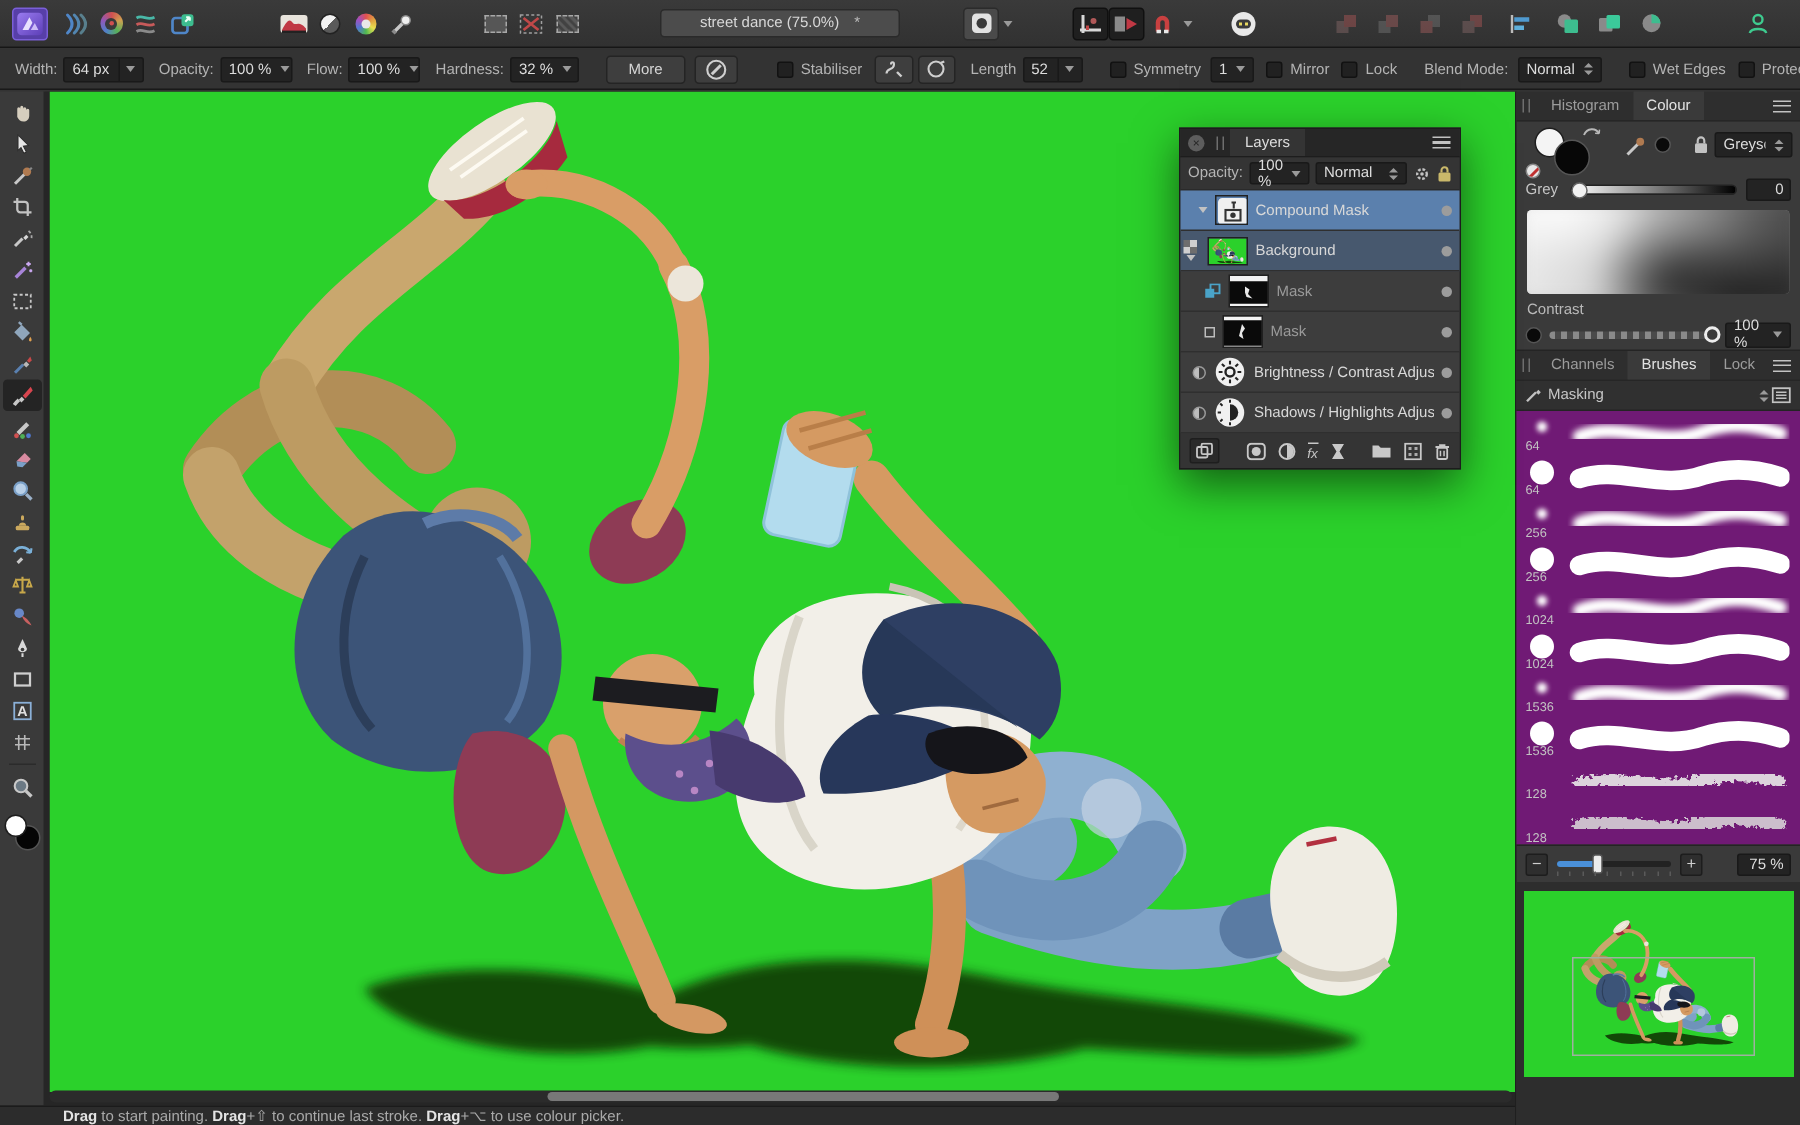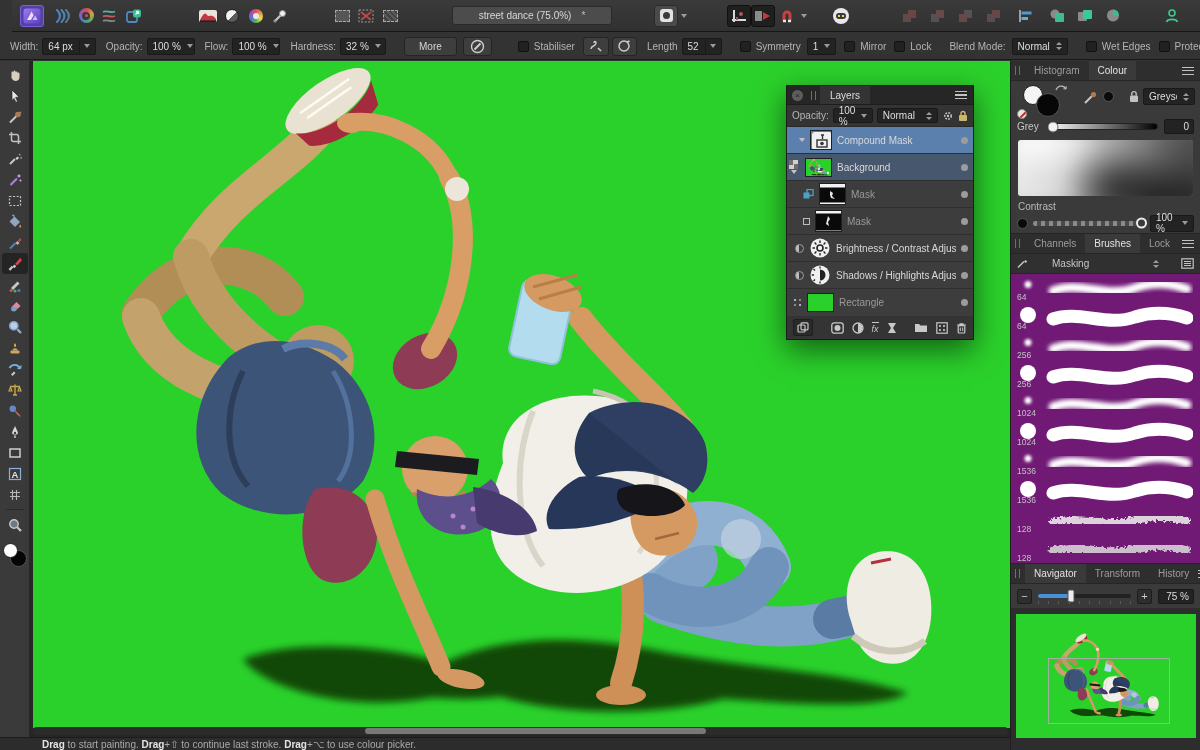--- a/index.html
+++ b/index.html
@@ -1,21 +1,21 @@
 <!DOCTYPE html>
 <html><head>
 <meta charset="utf-8">
 <style>
   html,body{margin:0;padding:0;width:1200px;height:750px;overflow:hidden;background:#333;
     font-family:"Liberation Sans","DejaVu Sans",sans-serif;-webkit-font-smoothing:antialiased;}
   *{box-sizing:border-box;}
   .abs{position:absolute;}
 
   
-  .topbar{position:absolute;left:12px;top:0;right:0;height:32px;background:linear-gradient(#3a3a3a,#313131);
+  .topbar{position:absolute;left:0;top:0;right:0;height:32px;background:linear-gradient(#3a3a3a,#313131);
     border-bottom:1px solid #161616;display:flex;align-items:center;}
   .tb-btn{height:22px;min-width:24px;border-radius:3px;display:flex;align-items:center;justify-content:center;padding:0 2px;}
   .pill{height:19px;background:#4c4c4c;border:1px solid #2a2a2a;border-radius:3px;color:#d8d8d8;
     font-size:10px;display:flex;align-items:center;justify-content:center;padding:0 8px;gap:10px;}
   .pill .star{color:#bdbdbd;font-size:10px;}
   .chev{width:0;height:0;border-left:3.5px solid transparent;border-right:3.5px solid transparent;border-top:4px solid #9a9a9a;}
   .stepper{display:flex;flex-direction:column;gap:2px;align-items:center;}
   .stepper i{display:block;width:0;height:0;border-left:3px solid transparent;border-right:3px solid transparent;}
   .stepper i.up{border-bottom:3.5px solid #9a9a9a;}
   .stepper i.dn{border-top:3.5px solid #9a9a9a;}
@@ -84,21 +84,21 @@
   .op-dot{width:11px;height:11px;border-radius:50%;background:#0a0a0a;border:1px solid #555;flex:0 0 auto;}
   .slider-op{flex:1;height:5px;border-radius:3px;position:relative;
     background:repeating-linear-gradient(90deg,#8a8a8a 0 4px,#4a4a4a 4px 8px);}
   .knob-ring{position:absolute;right:-2px;top:50%;transform:translateY(-50%);width:11px;height:11px;border-radius:50%;
     background:#3a3a3a;border:2px solid #ededed;}
   .select{height:17px;background:#232323;border:1px solid #191919;border-radius:2px;color:#dedede;
     display:flex;align-items:center;padding:0 5px;gap:6px;}
 
   
   .brushes-panel{height:330px;flex:0 0 auto;display:flex;flex-direction:column;border-top:1px solid #242424;}
-  .maskrow{height:20px;background:#303030;border-bottom:1px solid #242424;display:flex;align-items:center;padding:0 6px;gap:22px;flex:0 0 auto;}
+  .maskrow{height:20px;background:#303030;border-bottom:1px solid #242424;display:flex;align-items:center;padding:0 6px;gap:2px;flex:0 0 auto;}
   .brushlist{flex:1;background:#701a75;overflow:hidden;}
   .brow{height:29px;display:flex;align-items:center;position:relative;}
   .brow .pv{width:34px;flex:0 0 auto;position:relative;height:100%;}
   .brow .pv .circ{position:absolute;left:50%;top:7px;transform:translateX(-50%);border-radius:50%;background:#fff;}
   .brow[data-type="soft"] .pv .circ{width:7px;height:7px;filter:blur(1.6px);}
   .brow[data-type="hard"] .pv .circ{width:16px;height:16px;top:4px;}
   .brow .sz{position:absolute;left:6px;bottom:1px;font-size:8.5px;color:#c2c2c2;}
   .brow svg{display:block;}
 
   
@@ -805,28 +805,20 @@
       <circle cx="11" cy="11" r="9.5" fill="#f0f0f0"></circle>
       <path d="M11,5.5 a5.5,5.5 0 0 1 0,11 Z" fill="#222"></path>
       <g stroke="#222" stroke-width="1.3">
           <path d="M11,2.5 V4.5 M11,17.5 V19.5 M4.5,5 L6,6.5 M4.5,17 L6,15.5 M2.8,11 H5"></path>
         </g>
     </svg>
     <span class="nm">Shadows / Highlights Adjustm</span>
     <span class="vdot"></span>
   </div>
 
-  <div class="lrow" style="padding-left:6px;border-bottom:none;">
-    <span class="dots4"></span>
-    <svg class="thumb" width="27" height="19">
-      <rect width="27" height="19" fill="#2bd12b"></rect>
-    </svg>
-    <span class="nm grey">Rectangle</span>
-    <span class="vdot"></span>
-  </div>
 
   <div class="lp-foot">
     <span class="footbtn">
       <svg width="12" height="11">
           <rect x="1" y="3" width="7" height="7" rx="1" fill="none" stroke="#c8c8c8" stroke-width="1.2"></rect>
           <rect x="4" y="0.8" width="7" height="7" rx="1" fill="none" stroke="#c8c8c8" stroke-width="1.2"></rect>
         </svg>
     </span>
     <span class="spacer"></span>
     <span class="icn">
@@ -1047,47 +1039,40 @@
             <span class="sz">128</span>
           </span>
         <svg width="148" height="27">
             <path d="M8,15 C34,7 62,22 90,13 C112,7 130,11 142,14" fill="none" stroke="#dcdcdc" stroke-width="9" stroke-linecap="round" filter="url(#grain)" opacity=".85"></path>
           </svg>
       </div>
     </div>
   </div>
 
   <div class="nav-panel">
-    <div class="tabbar">
-      <span class="grip"></span>
-      <span class="tab active">Navigator</span>
-      <span class="tab">Transform</span>
-      <span class="tab">History</span>
-      <span class="ham"></span>
-    </div>
     <div class="zoomrow">
       <span class="zbtn">−</span>
       <div class="ztrack">
         <span class="zfill"></span>
         <span class="zknob"></span>
         <span class="zticks">
             <i></i>
             <i></i>
             <i></i>
             <i></i>
             <i></i>
             <i></i>
             <i></i>
             <i></i>
             <i></i>
             <i></i>
           </span>
       </div>
       <span class="zbtn">+</span>
-      <div class="valbox" style="width:36px;">75 %</div>
+      <div class="valbox" style="width:36px;margin-left:17px;">75 %</div>
     </div>
     <div class="nav-preview">
       <svg class="nav-thumb" viewBox="0 0 977 667" preserveAspectRatio="none">
         <rect width="977" height="667" fill="#2bd12b"></rect>
         <g transform="translate(146,100) scale(0.7)">
             <use href="#dancers"></use>
           </g>
       </svg>
       <div class="nav-vp"></div>
     </div>

